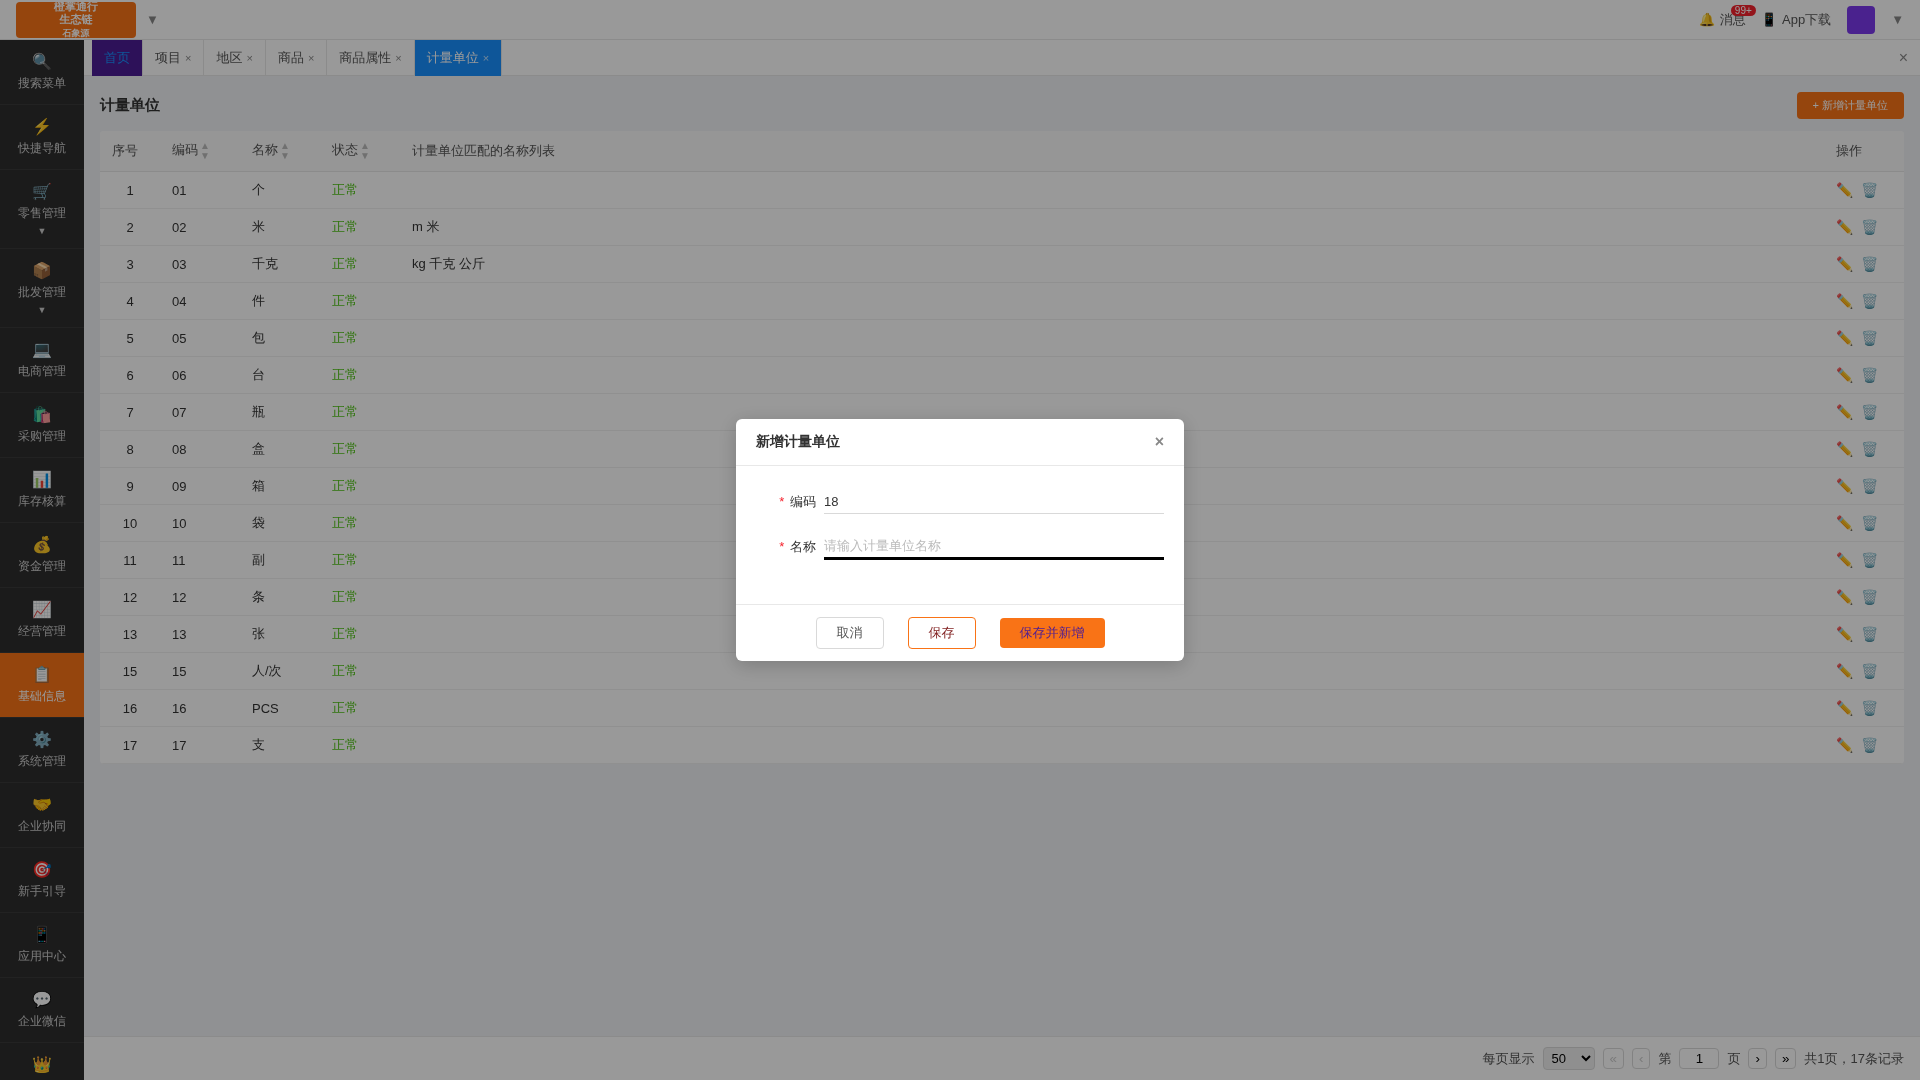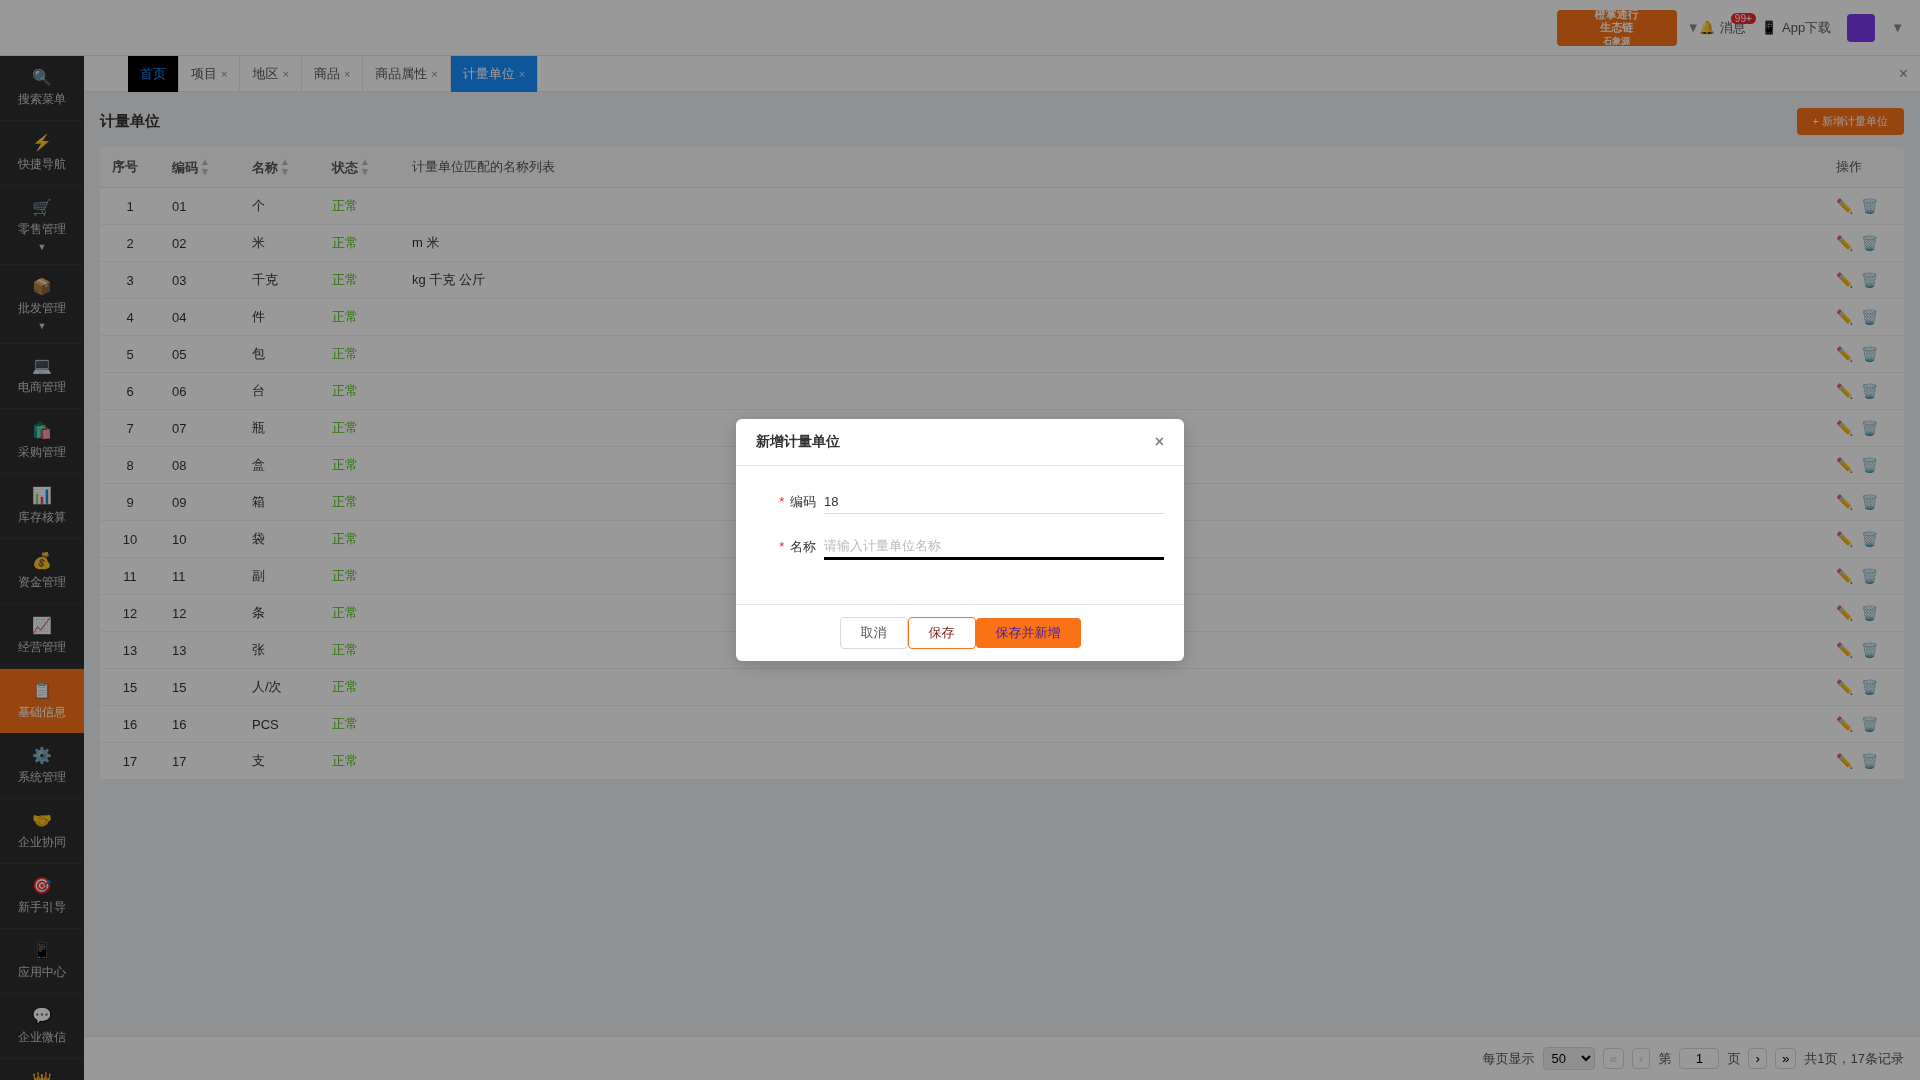--- a/index.html
+++ b/index.html
@@ -1,24 +1,24 @@
 <!DOCTYPE html>
 <html><head>
   <meta charset="utf-8">
   <style>
     * { box-sizing: border-box; margin: 0; padding: 0; }
     body { font-family: "Microsoft YaHei", "PingFang SC", sans-serif; font-size: 13px; background: #f0f2f5; display: flex; flex-direction: column; height: 1080px; width: 1920px; overflow: hidden; }
 
     
     .topbar {
-      height: 56px;
+      height: 40px;
       background: #fff;
       display: flex;
       align-items: center;
-      justify-content: flex-end;
+      justify-content: space-between;
       padding: 16px 16px;
       border-bottom: 1px solid #e8e8e8;
       flex-shrink: 0;
     }
     .topbar-left { display: flex; align-items: center; gap: 10px; }
     .logo-box {
       width: 120px; height: 36px;
       background: #f97316;
       border-radius: 4px;
       display: flex; align-items: center; justify-content: center;
@@ -76,21 +76,21 @@
       padding-left: 8px;
     }
     .tab {
       display: flex; align-items: center; gap: 4px;
       padding: 0 12px; height: 36px;
       cursor: pointer; font-size: 13px; color: #555;
       border-right: 1px solid #e8e8e8;
     }
     .tab.active { background: #1890ff; color: #fff; }
     .tab .close-btn { font-size: 11px; cursor: pointer; opacity: 0.7; }
-    .tab.home { background: #000000; color: #1890ff; margin-left: 36px; }
+    .tab.home { background: #4c1d95; color: #1890ff; }
     .tabs-close-all { margin-left: auto; padding: 0 12px; cursor: pointer; color: #888; font-size: 16px; }
 
     
     .page-content { flex: 1; padding: 16px; overflow-y: auto; background: #f0f2f5; position: relative; }
     .page-title { font-size: 15px; font-weight: bold; color: #333; margin-bottom: 12px; display: flex; align-items: center; justify-content: space-between; }
     .add-btn {
       background: #f97316; color: #fff; border: none; border-radius: 4px;
       padding: 6px 16px; cursor: pointer; font-size: 11px;
     }
 
@@ -143,21 +143,21 @@
     .form-label { width: 60px; text-align: right; font-size: 13px; color: #333; }
     .form-label .required { color: #f5222d; margin-right: 2px; }
     .form-input {
       flex: 1; border: none; border-bottom: 1px solid #d9d9d9;
       padding: 4px 0; font-size: 13px; outline: none; color: #333;
     }
     .form-input.active-input { border-bottom: 3px solid #000000; }
     .form-input::placeholder { color: #bbb; }
     .modal-footer {
       padding: 12px 20px; display: flex; align-items: center; justify-content: center;
-      gap: 0; border-top: 1px solid #e8e8e8;
+      gap: 24px; border-top: 1px solid #e8e8e8;
     }
     .btn-cancel {
       border: 1px solid #d9d9d9; background: #fff; color: #555;
       padding: 6px 20px; border-radius: 4px; cursor: pointer; font-size: 13px;
     }
     .btn-save {
       border: 1px solid #f97316; background: #fff; color: #7f1d1d;
       padding: 6px 20px; border-radius: 4px; cursor: pointer; font-size: 13px;
     }
     .btn-save-new {
@@ -165,21 +165,21 @@
       padding: 6px 20px; border-radius: 4px; cursor: pointer; font-size: 13px;
     }
 
     .col-no { width: 60px; text-align: center; }
     .col-code { width: 80px; }
     .col-name { width: 80px; }
     .col-status { width: 80px; }
     .col-match { }
     .col-action { width: 80px; text-align: center; }
 
-    .th-sort { display: inline-flex; align-items: flex-end; gap: 2px; font-weight: bold; }
+    .th-sort { display: inline-flex; align-items: flex-start; gap: 2px; }
     .sort-icon { font-size: 10px; color: #bbb; display: flex; flex-direction: column; line-height: 1; }
   </style>
 </head>
 <body>
 
 <div class="topbar">
   <div class="topbar-left">
     <div class="logo-box">
       <span style="font-size:11px; line-height:1.2; text-align:center;">橙掌通行<br>生态链<br><span style="font-size:9px;">石象源</span></span>
     </div>

